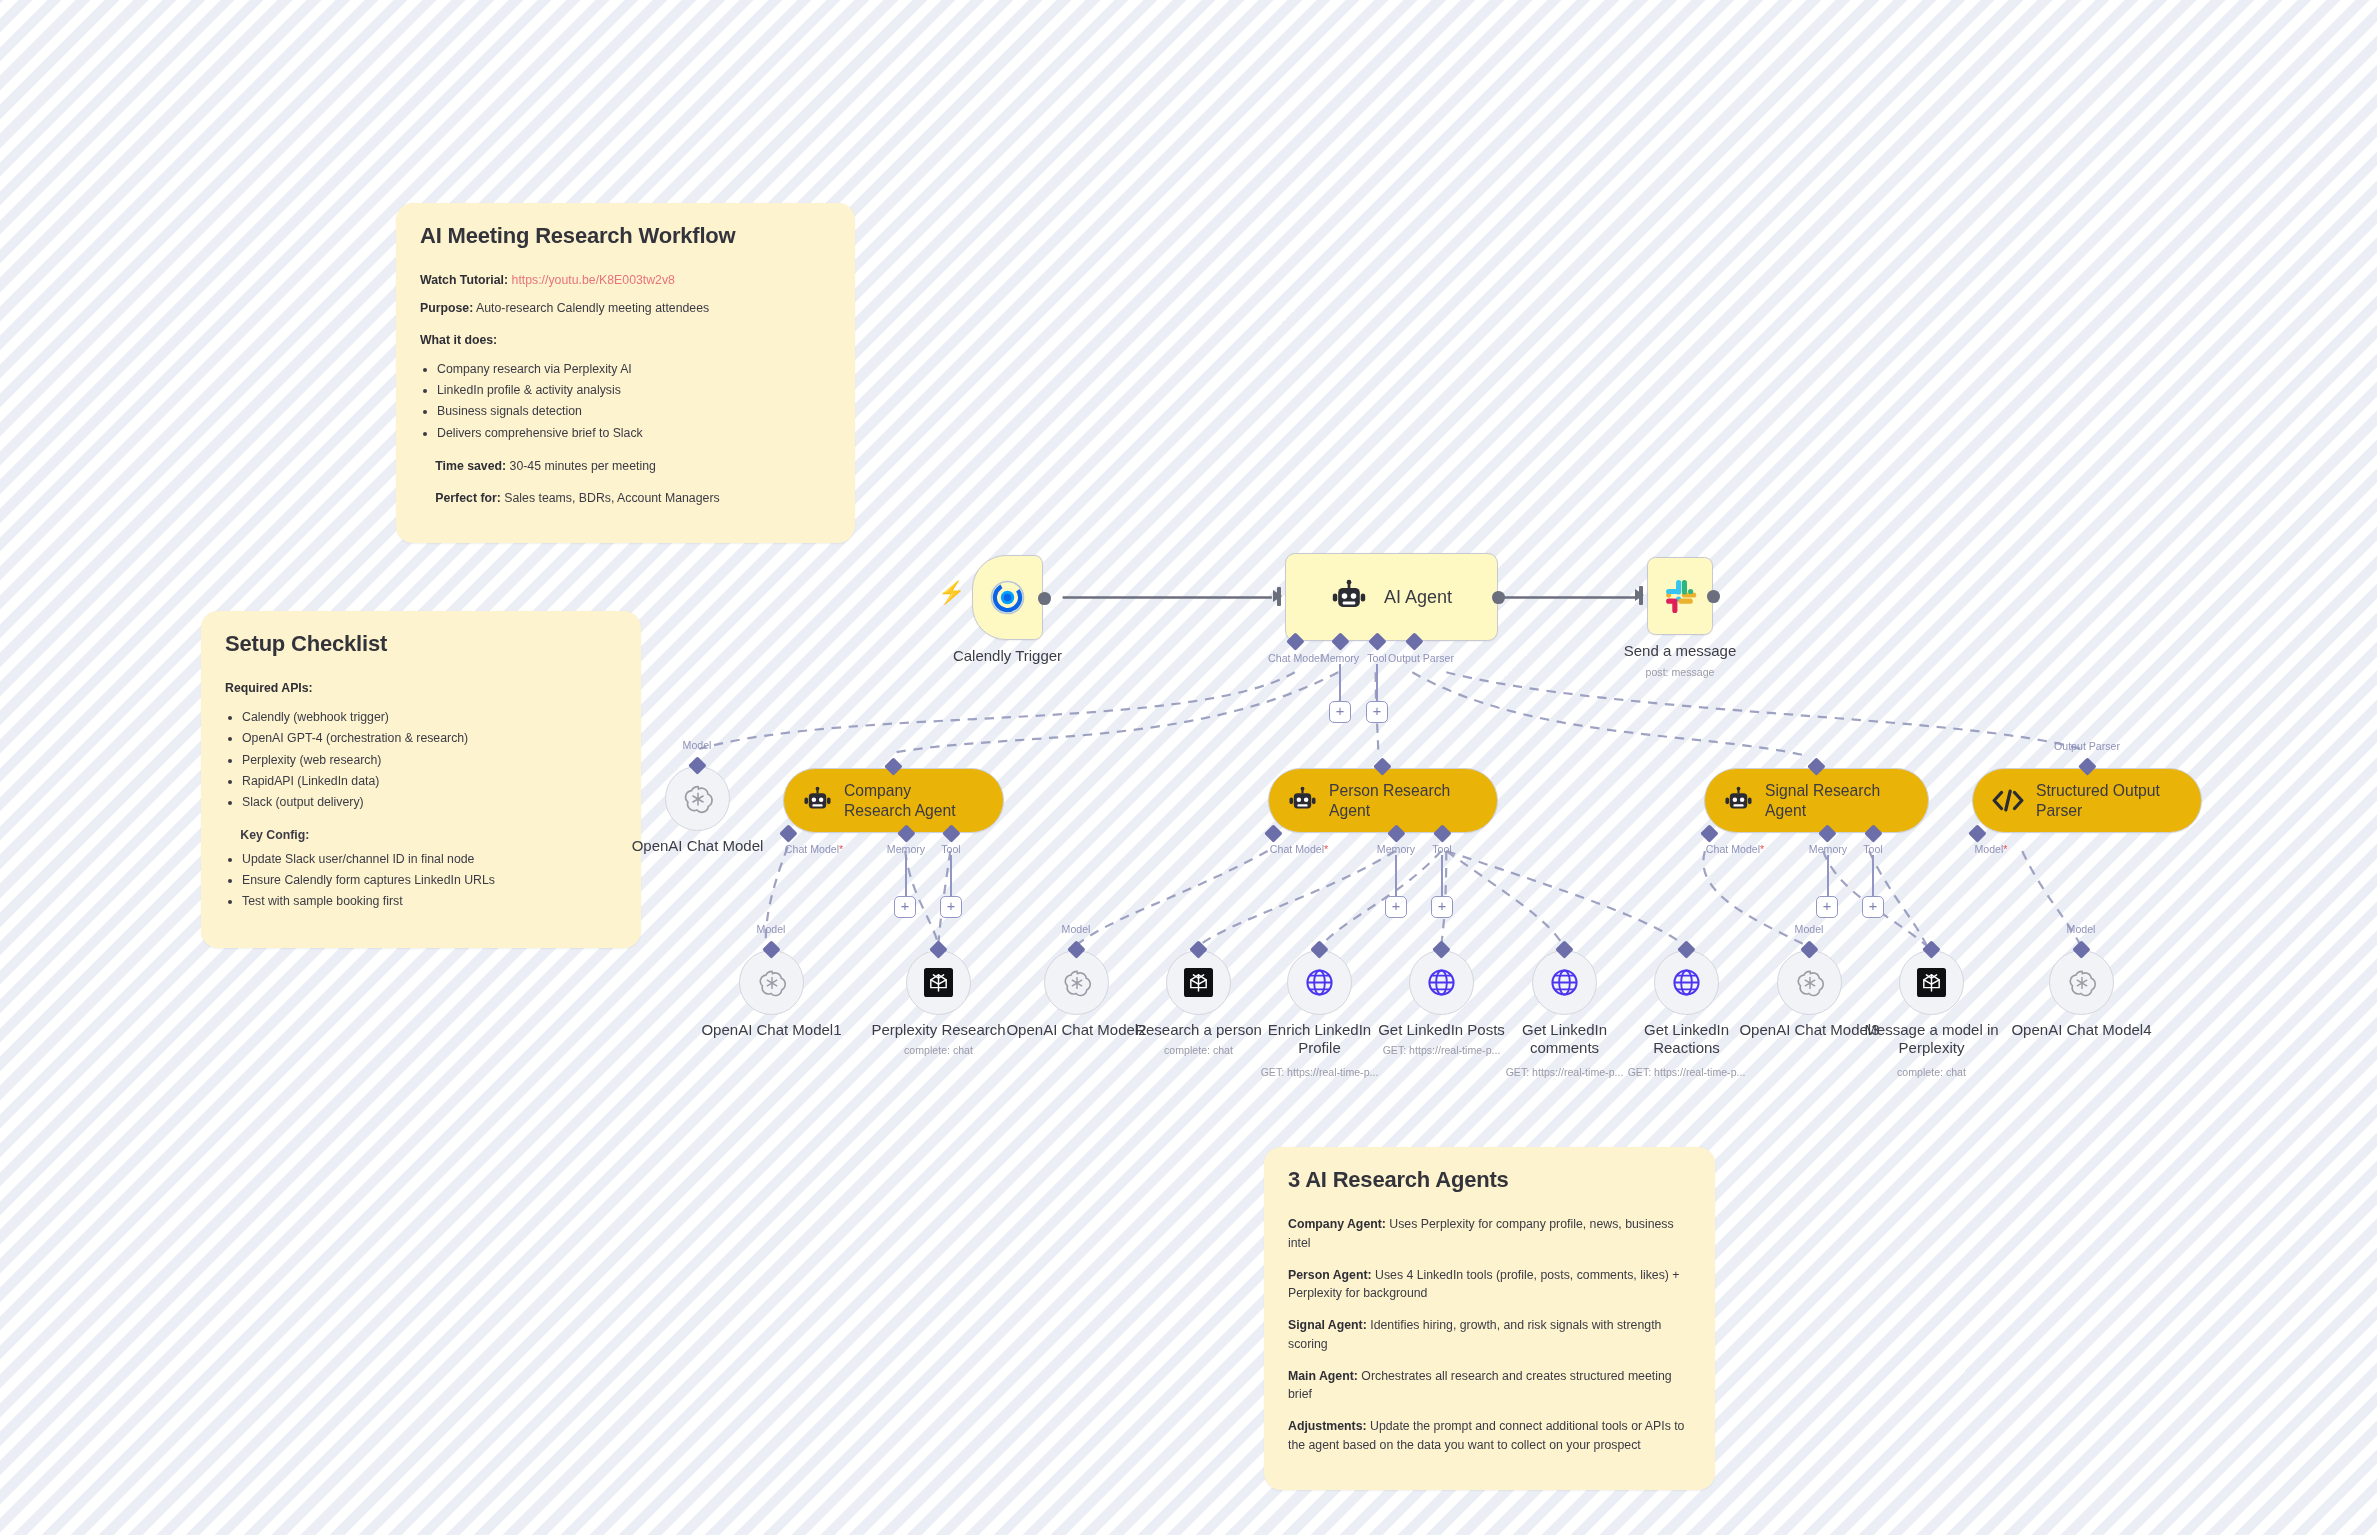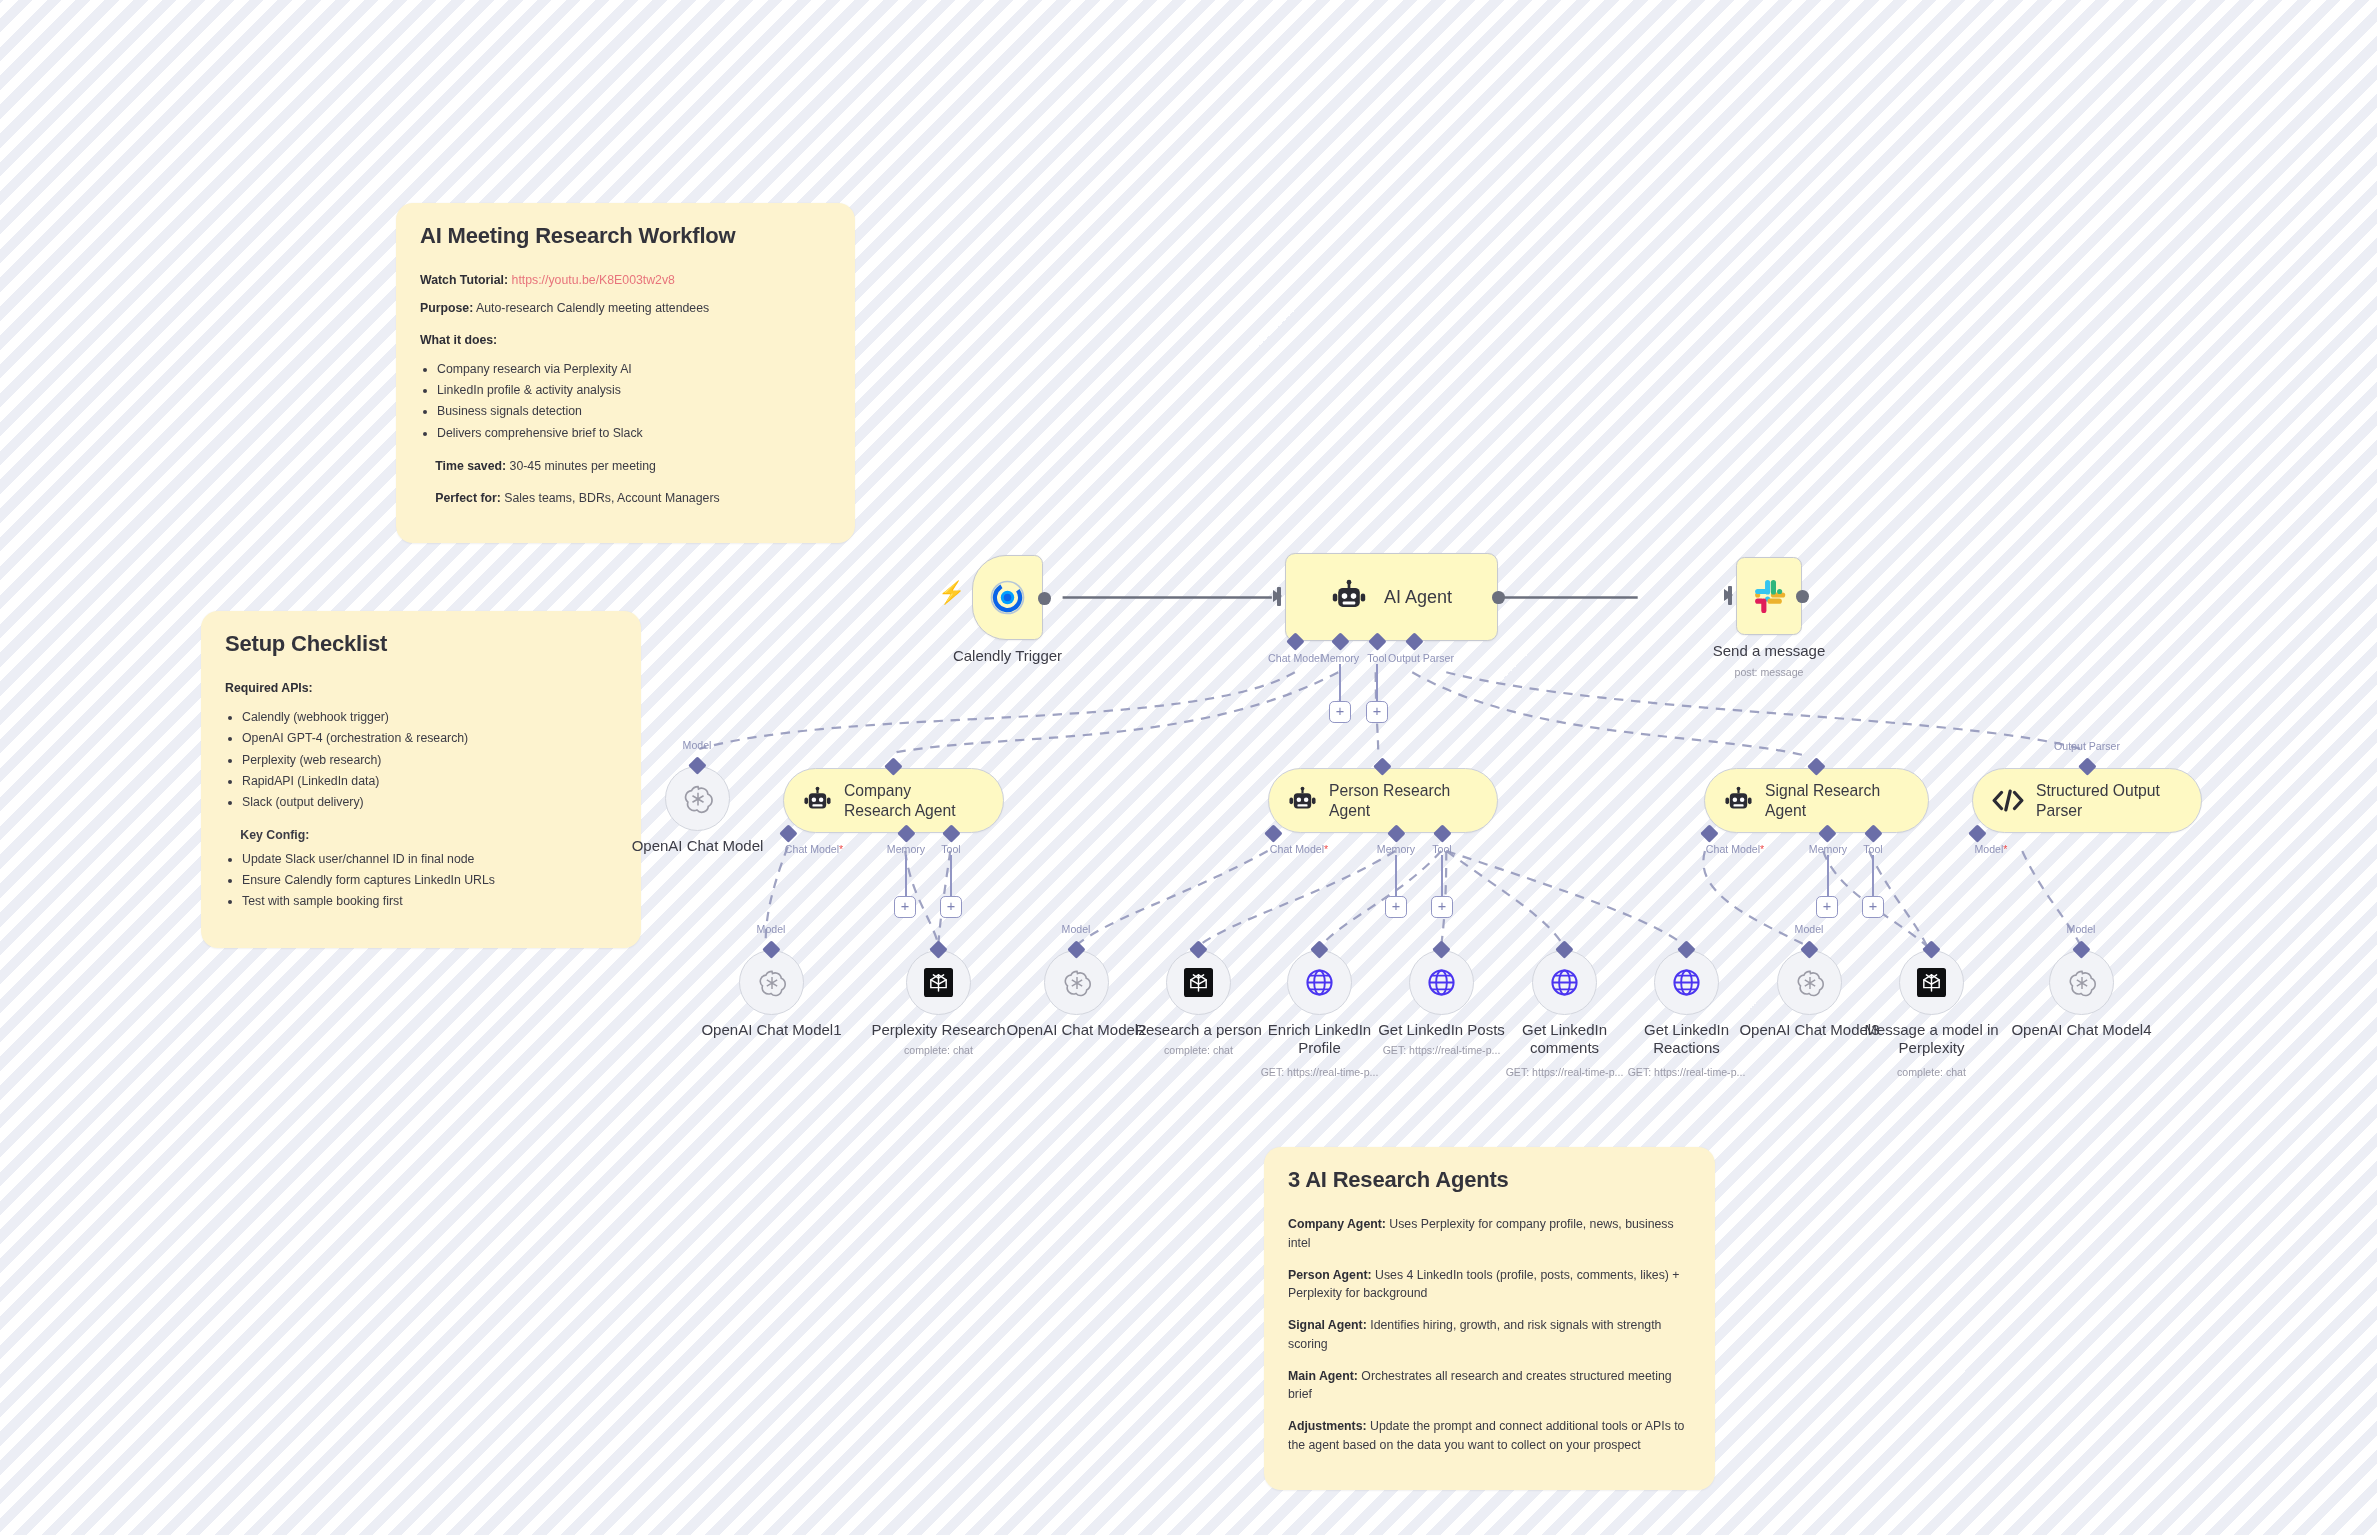--- a/index.html
+++ b/index.html
@@ -55,21 +55,21 @@
     display:flex; align-items:center; justify-content:center;
     box-shadow:0 0.9px 1.7px rgba(20,20,40,.05);
   }
   .trigger-box {
     width:71px; height:85px;
     border-radius:34px 8.5px 8.5px 34px;
   }
   .plain-box { width:66px; height:78px; }
 
   .agent-pill {
-    background:#fef9c3;
+    background:#eab308;
     border:0.9px solid #ccd0da;
     border-radius:43px;
     display:flex; align-items:center; gap:12px;
     padding:0 20.4px 0 19px;
     height:65px;
     box-shadow:0 0.9px 1.7px rgba(20,20,40,.04);
   }
   .agent-pill .pill-label {
     font-size:15.7px; line-height:1.22; color:#3a3a44; font-weight:400;
     max-width:128px;
@@ -287,21 +287,21 @@
     <div class="port-label" style="left:55px; top:99px;">Memory</div>
     <div class="port-label" style="left:92px; top:99px;">Tool</div>
     <div class="port-label" style="left:136px; top:99px;">Output Parser</div>
 
     <div class="stub" style="left:54px; top:111px; height:39px;"></div>
     <div class="plus-btn" style="left:44px; top:148px;">+</div>
     <div class="stub" style="left:91px; top:111px; height:39px;"></div>
     <div class="plus-btn" style="left:81px; top:148px;">+</div>
   </div>
 
-  <div class="node" style="left:1736px; top:557px; width:66px; height:57px;">
+  <div class="node" style="left:1647px; top:557px; width:66px; height:57px;">
     <div class="box plain-box">
       <svg class="slackbox" viewBox="0 0 54 54">
         <rect x="20.5" y="3" width="7.5" height="21" rx="3.7" fill="#36c5f0"></rect>
         <rect x="20.5" y="27" width="7.5" height="7.5" rx="3.7" fill="#36c5f0"></rect>
         <rect x="29" y="21" width="21" height="7.5" rx="3.7" fill="#ecb22e"></rect>
         <rect x="6" y="21" width="7.5" height="7.5" rx="3.7" fill="#ecb22e"></rect>
         <rect x="29" y="3" width="7.5" height="21" rx="3.7" fill="#2eb67d"></rect>
         <rect x="38" y="16" width="7.5" height="7.5" rx="3.7" fill="#2eb67d"></rect>
         <rect x="6" y="16" width="21" height="7.5" rx="3.7" fill="#36c5f0"></rect>
         <rect x="15" y="30" width="7.5" height="21" rx="3.7" fill="#e01e5a"></rect>

